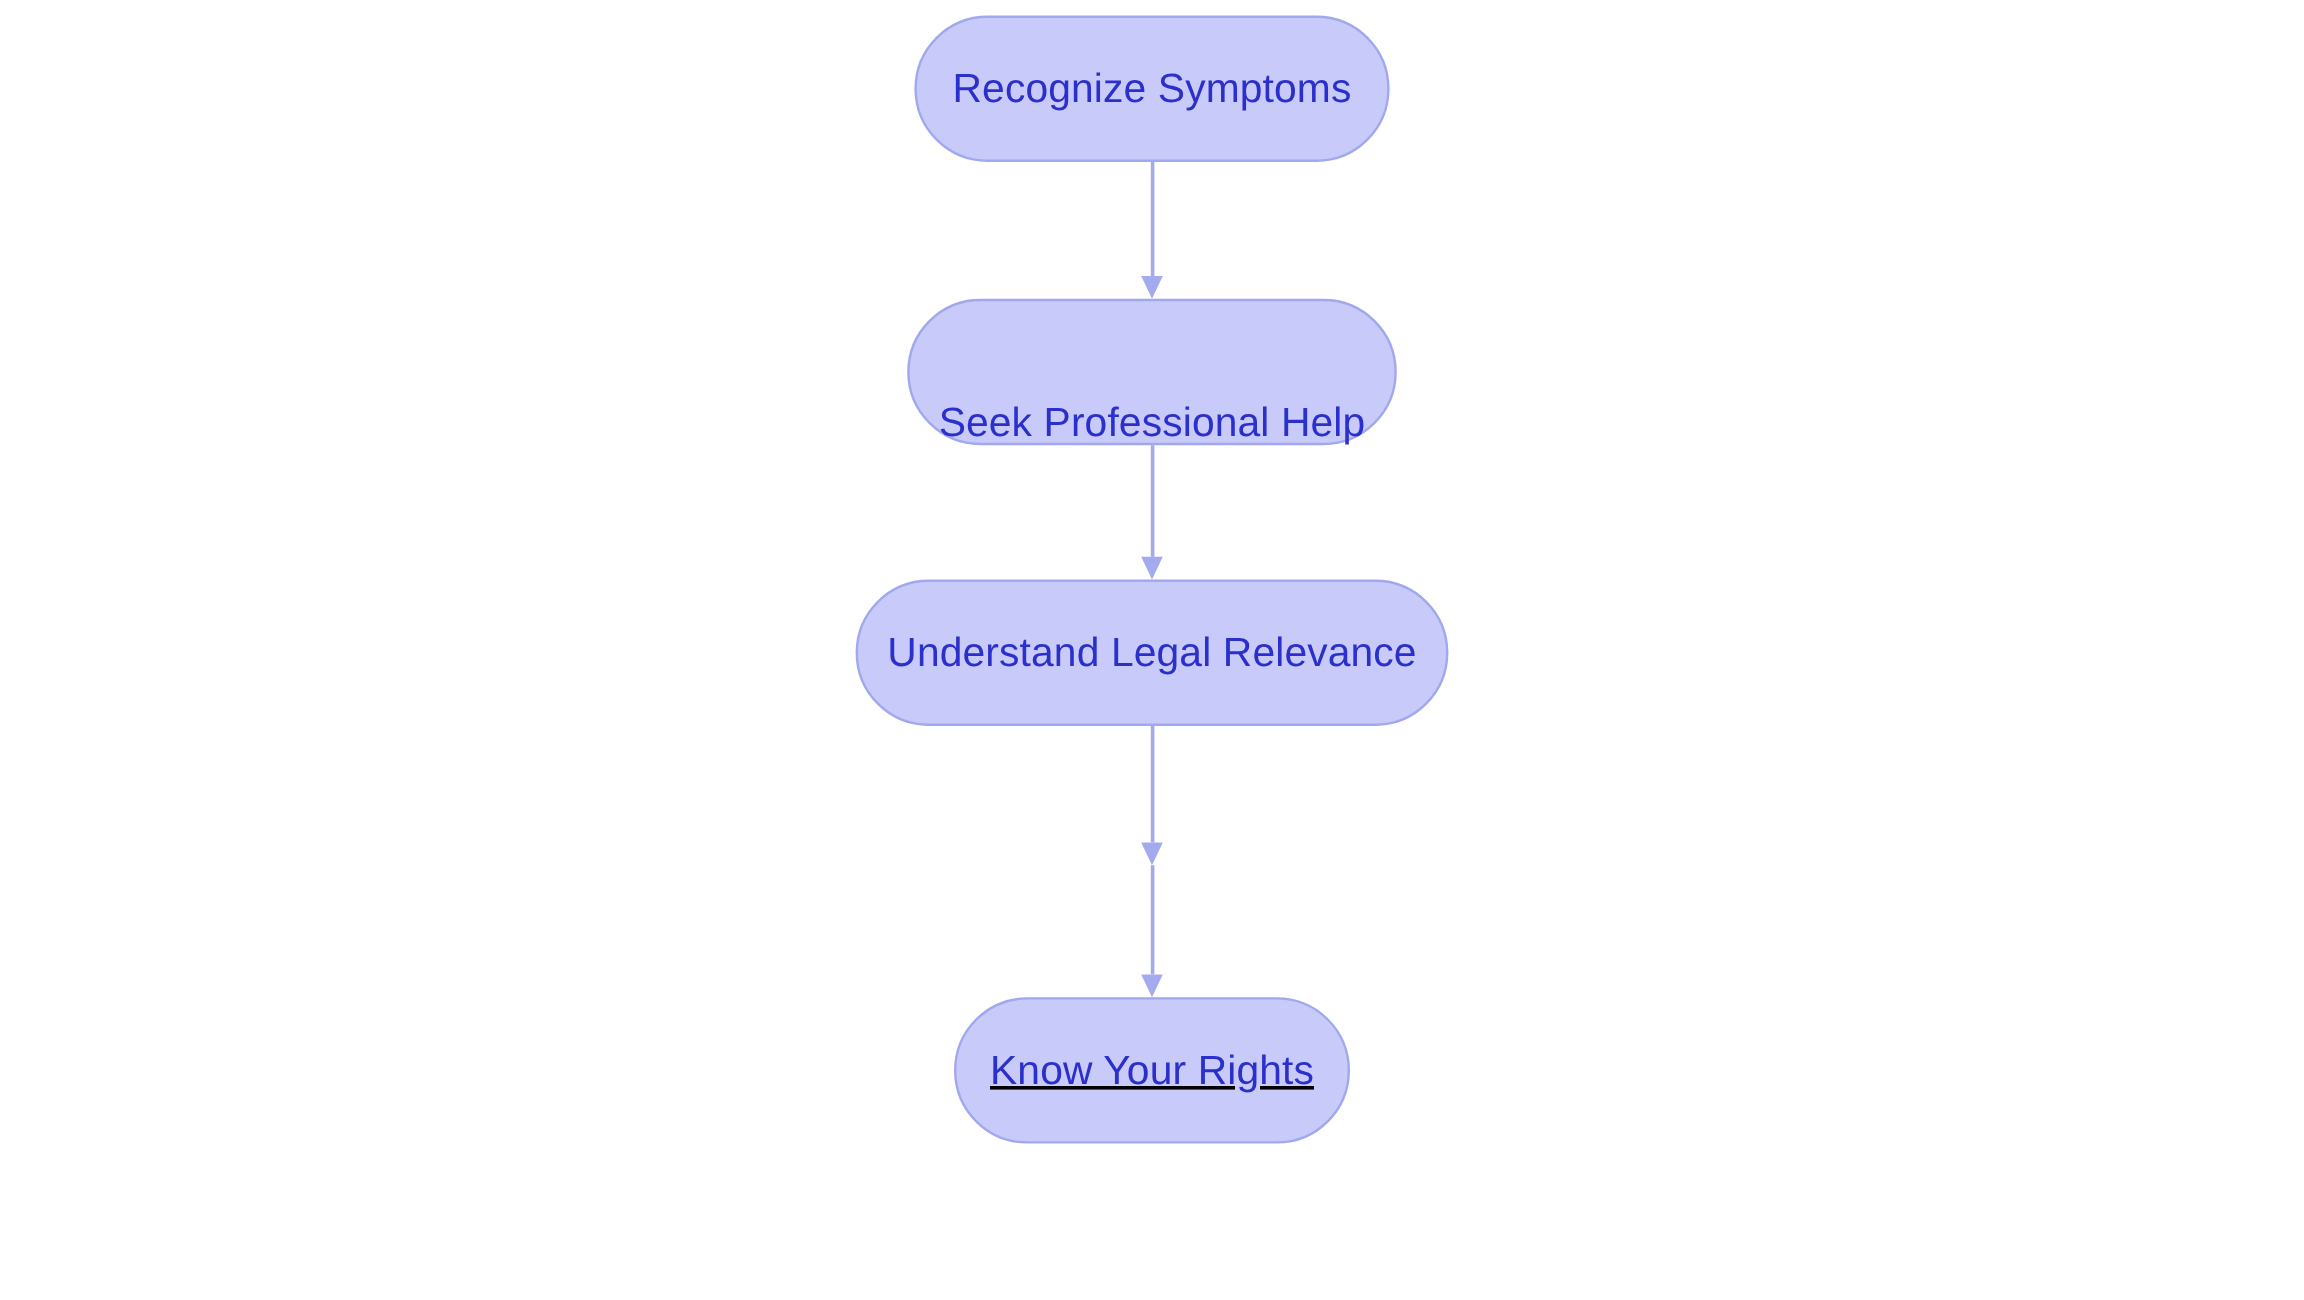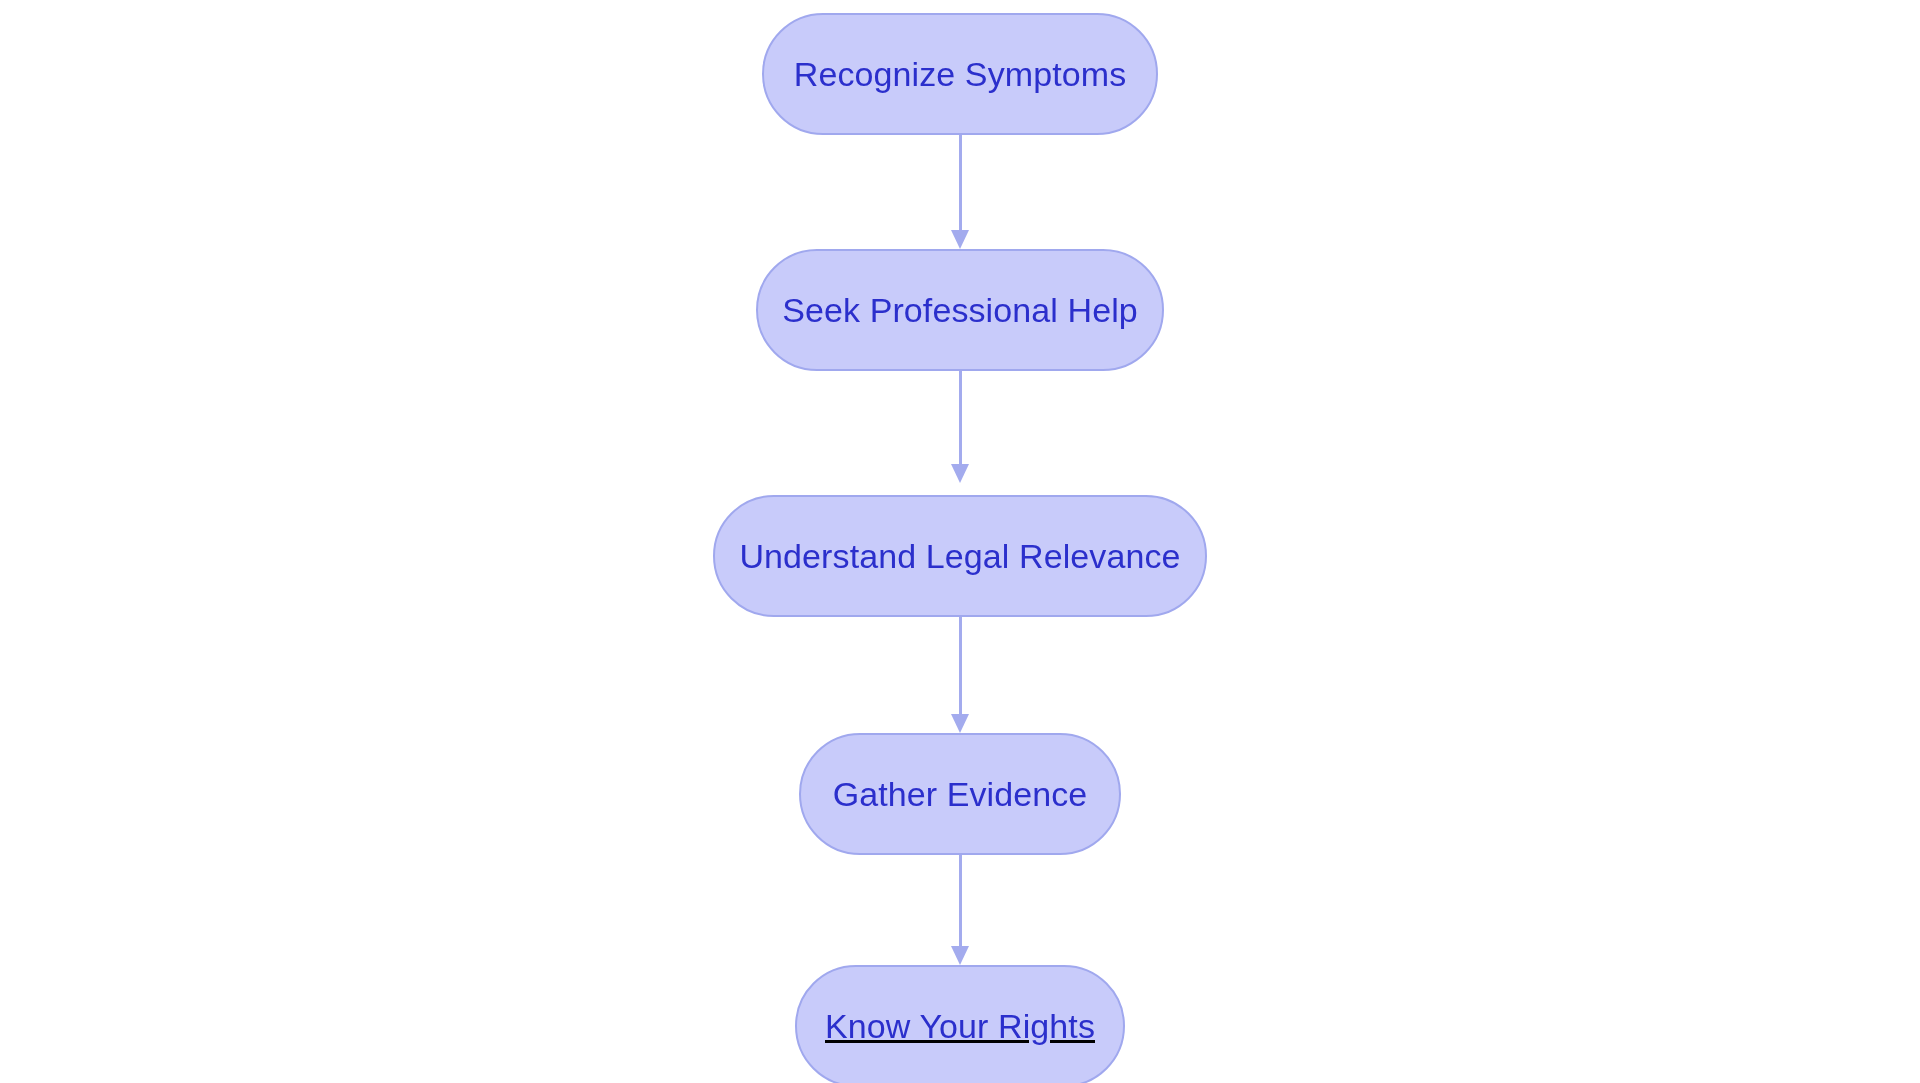--- a/index.html
+++ b/index.html
@@ -76,22 +76,22 @@
     width: 0;
     height: 0;
     border-left: 9px solid transparent;
     border-right: 9px solid transparent;
     border-top: 19px solid #a3abee;
     flex: 0 0 auto;
   }
 
   
   .node.n0 { width: 396px; }
-  .node.n1 { width: 408px; }
-  .node.n2 { width: 494px; margin-top: 12px; }
+  .node.n1 { width: 408px; align-items: flex-end; }
+  .node.n2 { width: 494px; }
   .node.n3 { width: 322px; }
   .node.n4 { width: 330px; text-decoration: underline; }
 
   
   .connector.c0 { height: 114px; }
   .connector.c1 { height: 112px; }
   .connector.c2 { height: 116px; }
   .connector.c3 { height: 110px; }
 
   .spacer-top { height: 13px; flex: 0 0 auto; width: 1px; }
@@ -124,23 +124,20 @@
 
     <div class="node n2">
       <span class="node-label">Understand Legal Relevance</span>
     </div>
 
     <div class="connector c2">
       <div class="connector-line"></div>
       <div class="connector-head"></div>
     </div>
 
-    <div class="node n3">
-      <span class="node-label">Gather Evidence</span>
-    </div>
 
     <div class="connector c3">
       <div class="connector-line"></div>
       <div class="connector-head"></div>
     </div>
 
     <div class="node n4">
       <span class="node-label">Know Your Rights</span>
     </div>
 

